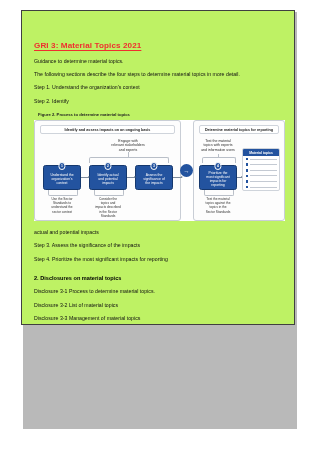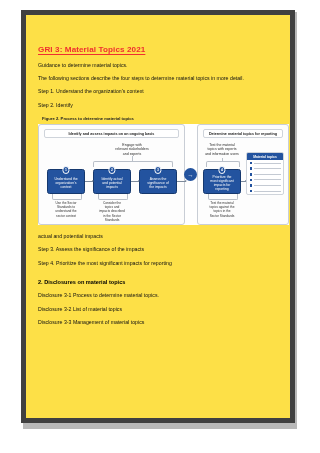--- a/index.html
+++ b/index.html
@@ -20,23 +20,23 @@
     height: 417px;
     background: #b9b9b9;
     box-shadow: 0 0 0 0 transparent;
   }
 
   #page {
     position: absolute;
     left: 21px;
     top: 10px;
     width: 274px;
-    height: 413px;
-    background: #fde047;
-    border: 5px solid #404040;
+    height: 315px;
+    background: #bef264;
+    border: 1px solid #404040;
     box-sizing: border-box;
     overflow: hidden;
   }
 
   .content {
     position: absolute;
     left: 12px;
     top: 30px;
     right: 10px;
   }

